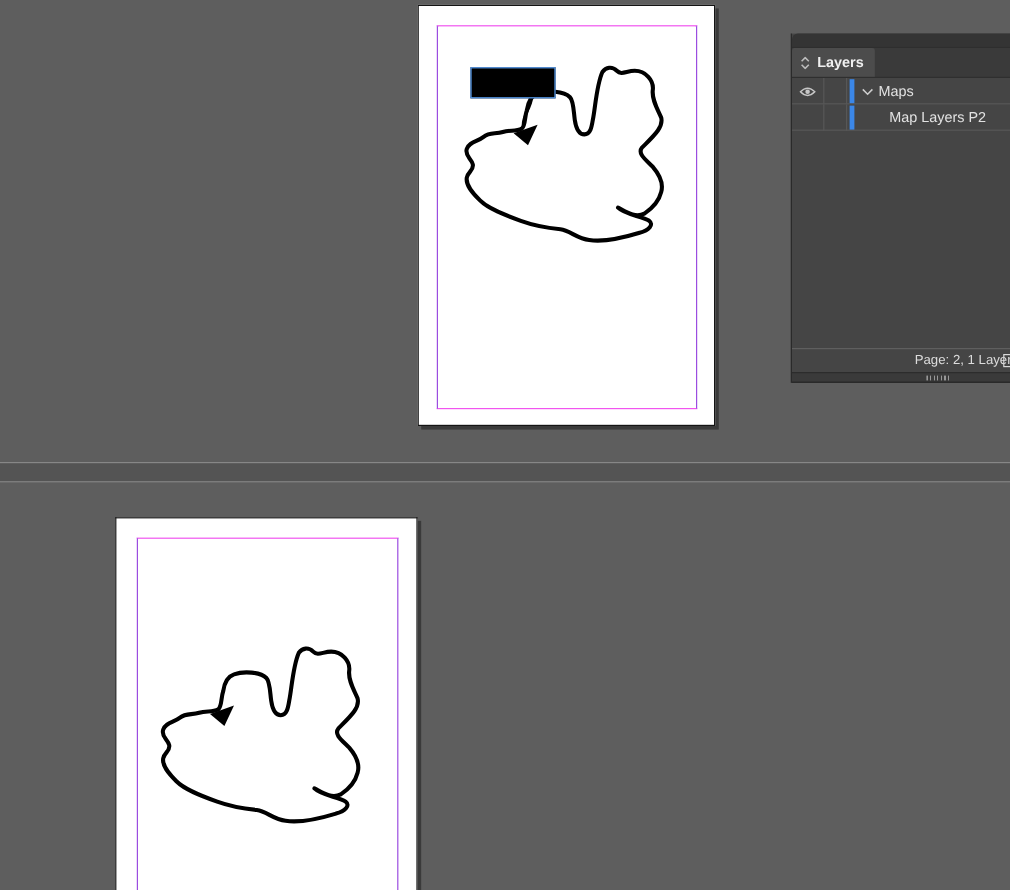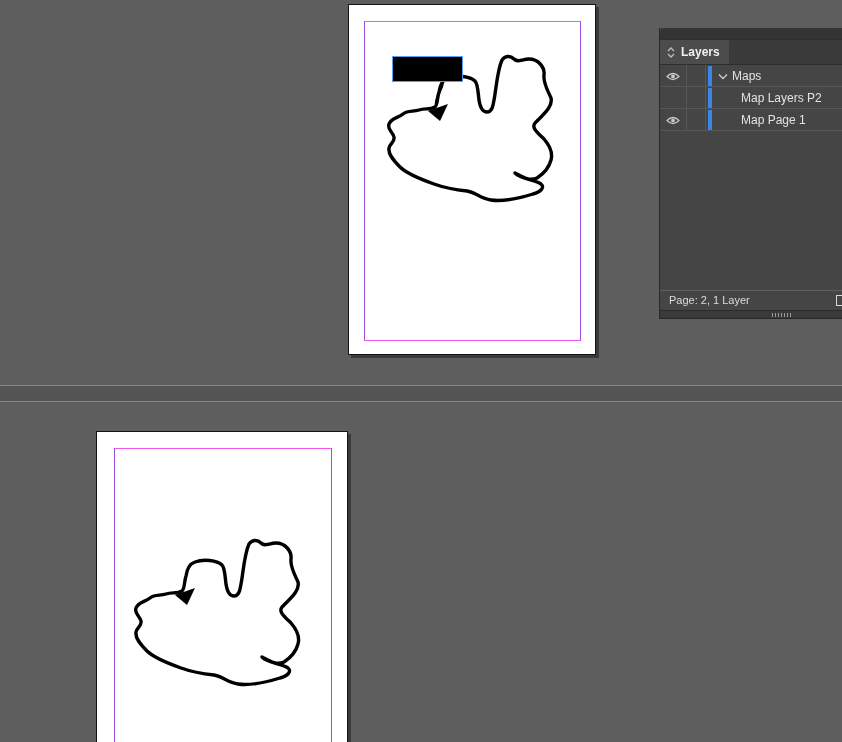--- a/index.html
+++ b/index.html
@@ -98,21 +98,21 @@
     color:var(--panel-text);font-size:12px;line-height:22px;
     white-space:nowrap;
   }
   .indent-0 .row-label{margin-left:26px;}
   .indent-1 .row-label{margin-left:35px;}
   .expand-chevron{position:absolute;left:12px;top:8px;}
   .panel-status{
     height:20px;background:var(--panel-body);
     border-top:1px solid #5f5f5f;
     color:#dcdcdc;font-size:11px;line-height:19px;
-    padding-left:9px;position:relative;overflow:hidden;
+    padding-left:9px;position:relative;overflow:hidden;text-align:right;
   }
   .partial-icon{
     position:absolute;right:-3px;top:4px;width:10px;height:11px;
     border:1px solid #d8d8d8;background:transparent;
   }
   .panel-grip{
     height:9px;background:var(--panel-dark);
     border-top:1px solid #2c2c2c;border-bottom:1px solid #272727;
     position:relative;
   }
@@ -200,33 +200,20 @@
 
     <div class="layer-row indent-1">
       <div class="cell eye-cell"></div>
       <div class="cell lock-cell"></div>
       <div class="row-content">
         <span class="color-bar"></span>
         <span class="row-label">Map Layers P2</span>
       </div>
     </div>
 
-    <div class="layer-row indent-1">
-      <div class="cell eye-cell">
-        <svg width="14" height="9" viewBox="0 0 14 9">
-          <path d="M1,4.5 Q7,-1.5 13,4.5 Q7,10.5 1,4.5 Z" fill="none" stroke="#c6c6c6" stroke-width="1.2"></path>
-          <circle cx="7" cy="4.5" r="1.9" fill="#c6c6c6"></circle>
-        </svg>
-      </div>
-      <div class="cell lock-cell"></div>
-      <div class="row-content">
-        <span class="color-bar"></span>
-        <span class="row-label">Map Page 1</span>
-      </div>
-    </div>
 
   </div>
 
   <div class="panel-status">
     <span>Page: 2, 1 Layer</span>
     <span class="partial-icon"></span>
   </div>
 
   <div class="panel-grip">
     <span class="grip-ticks"></span>

